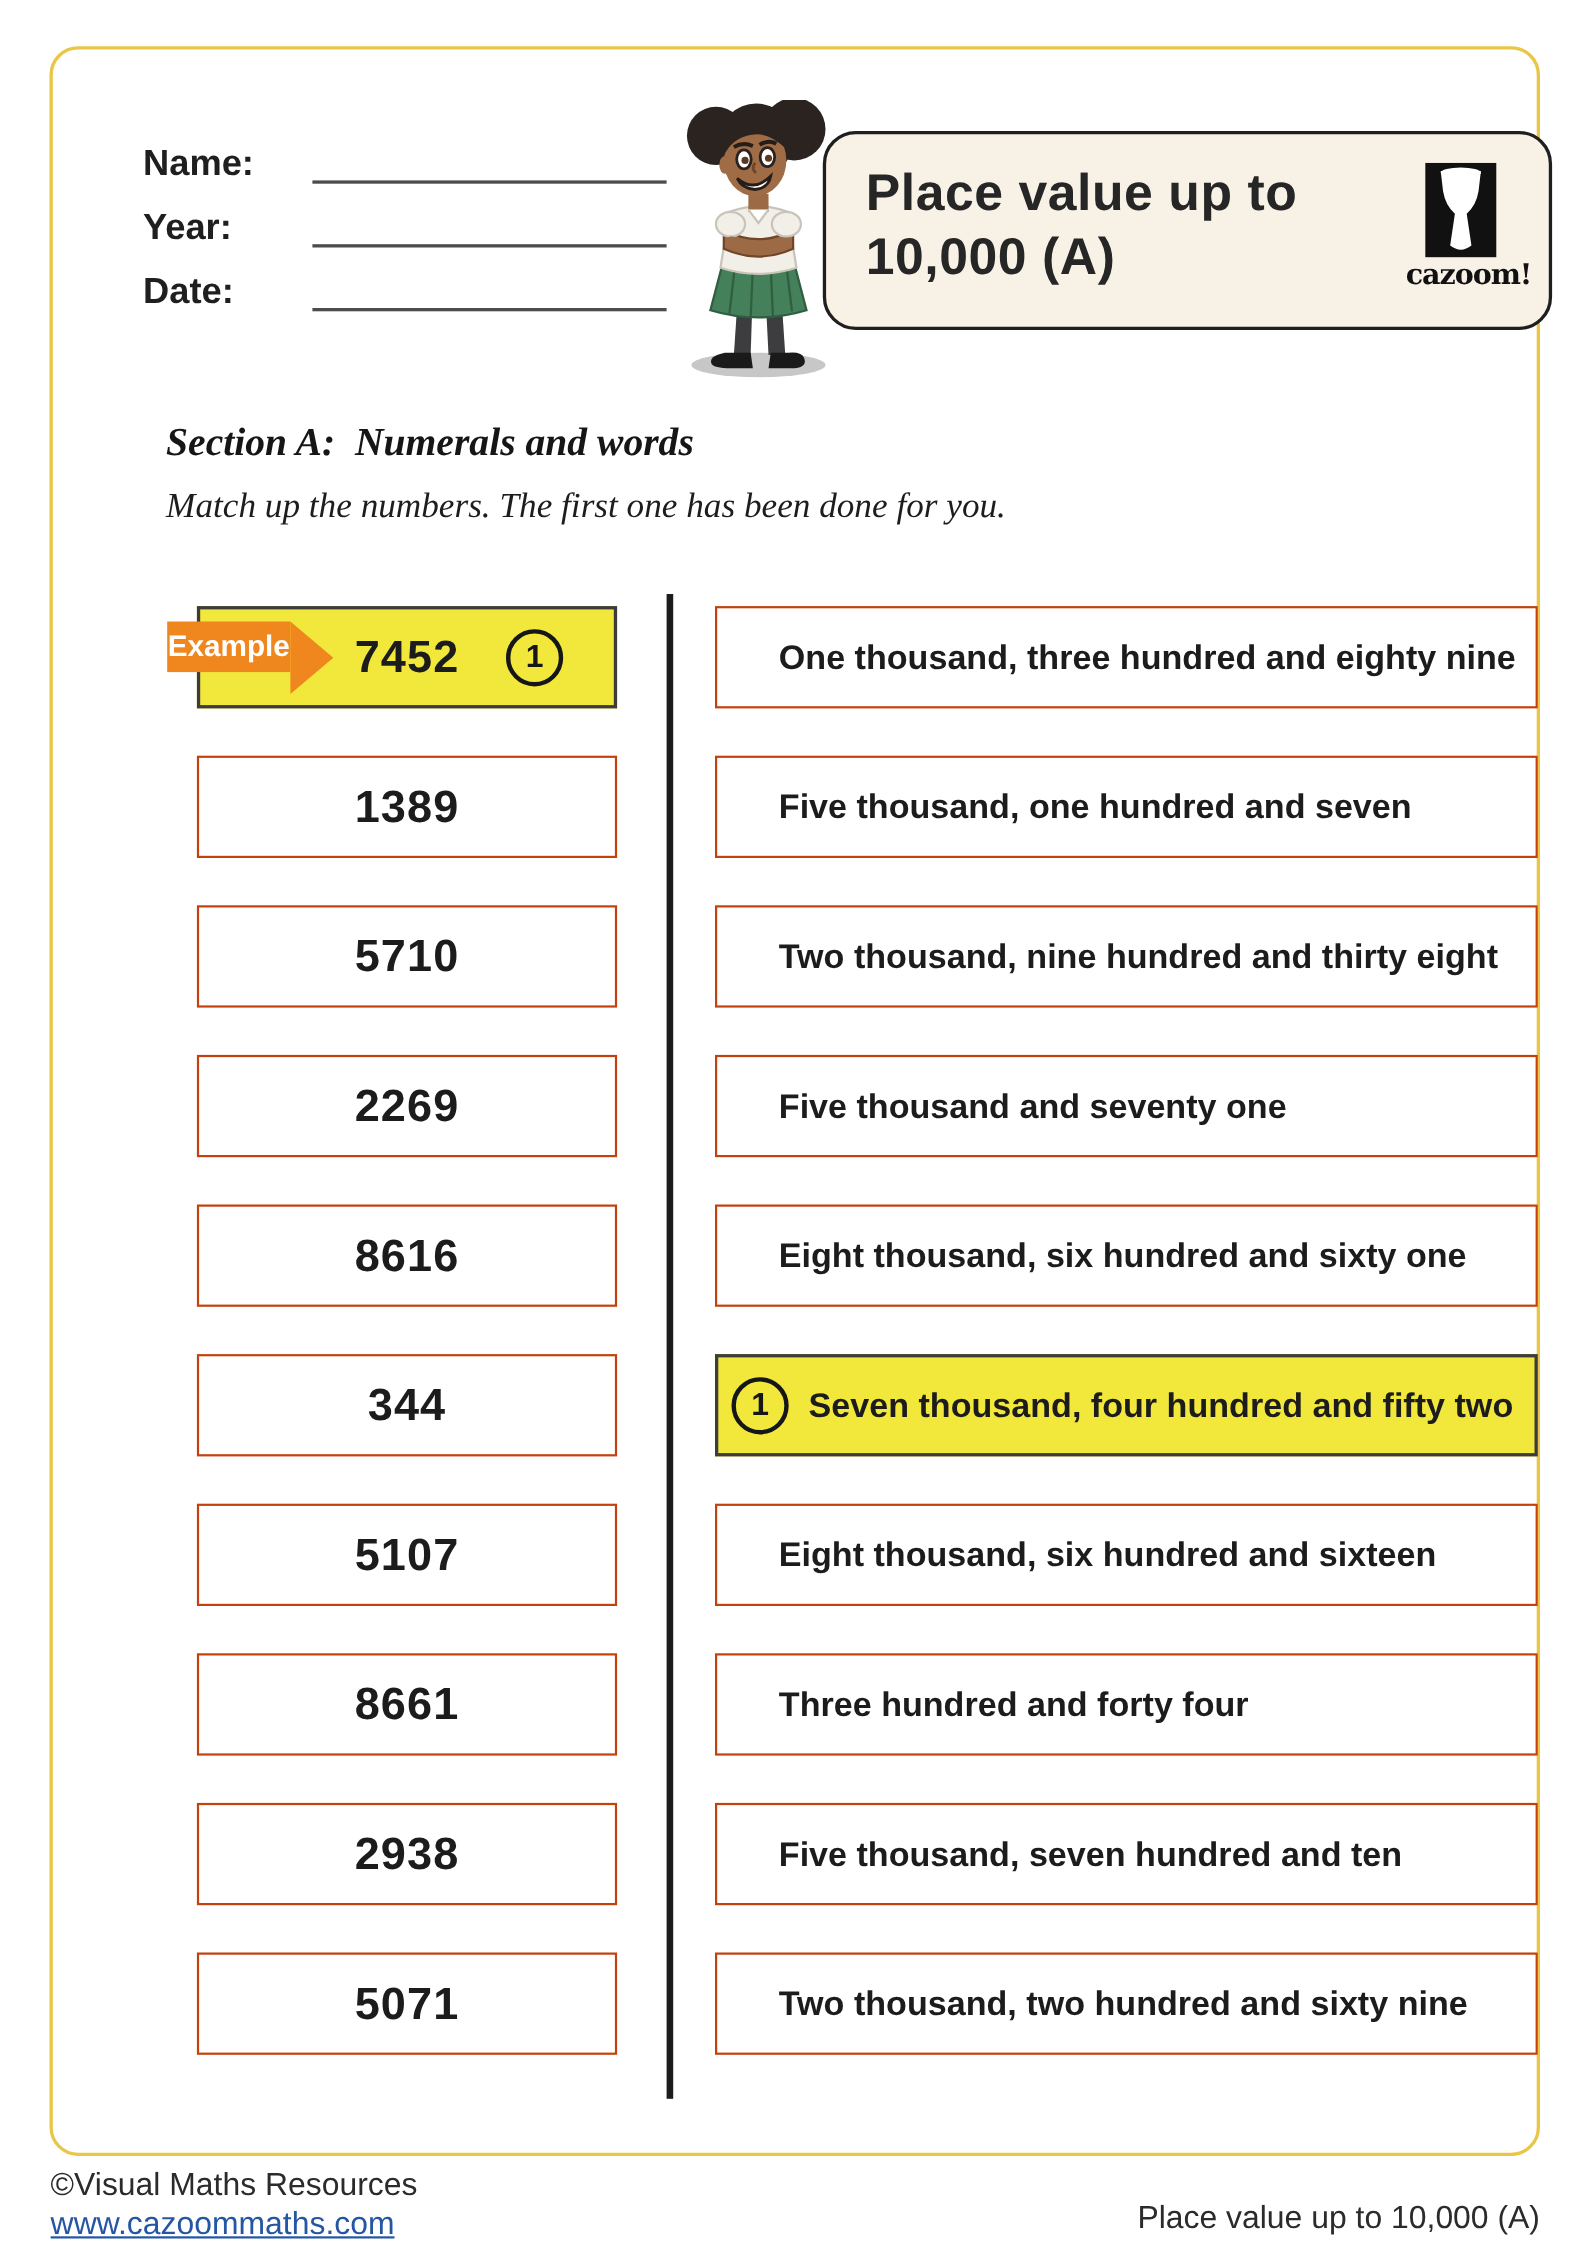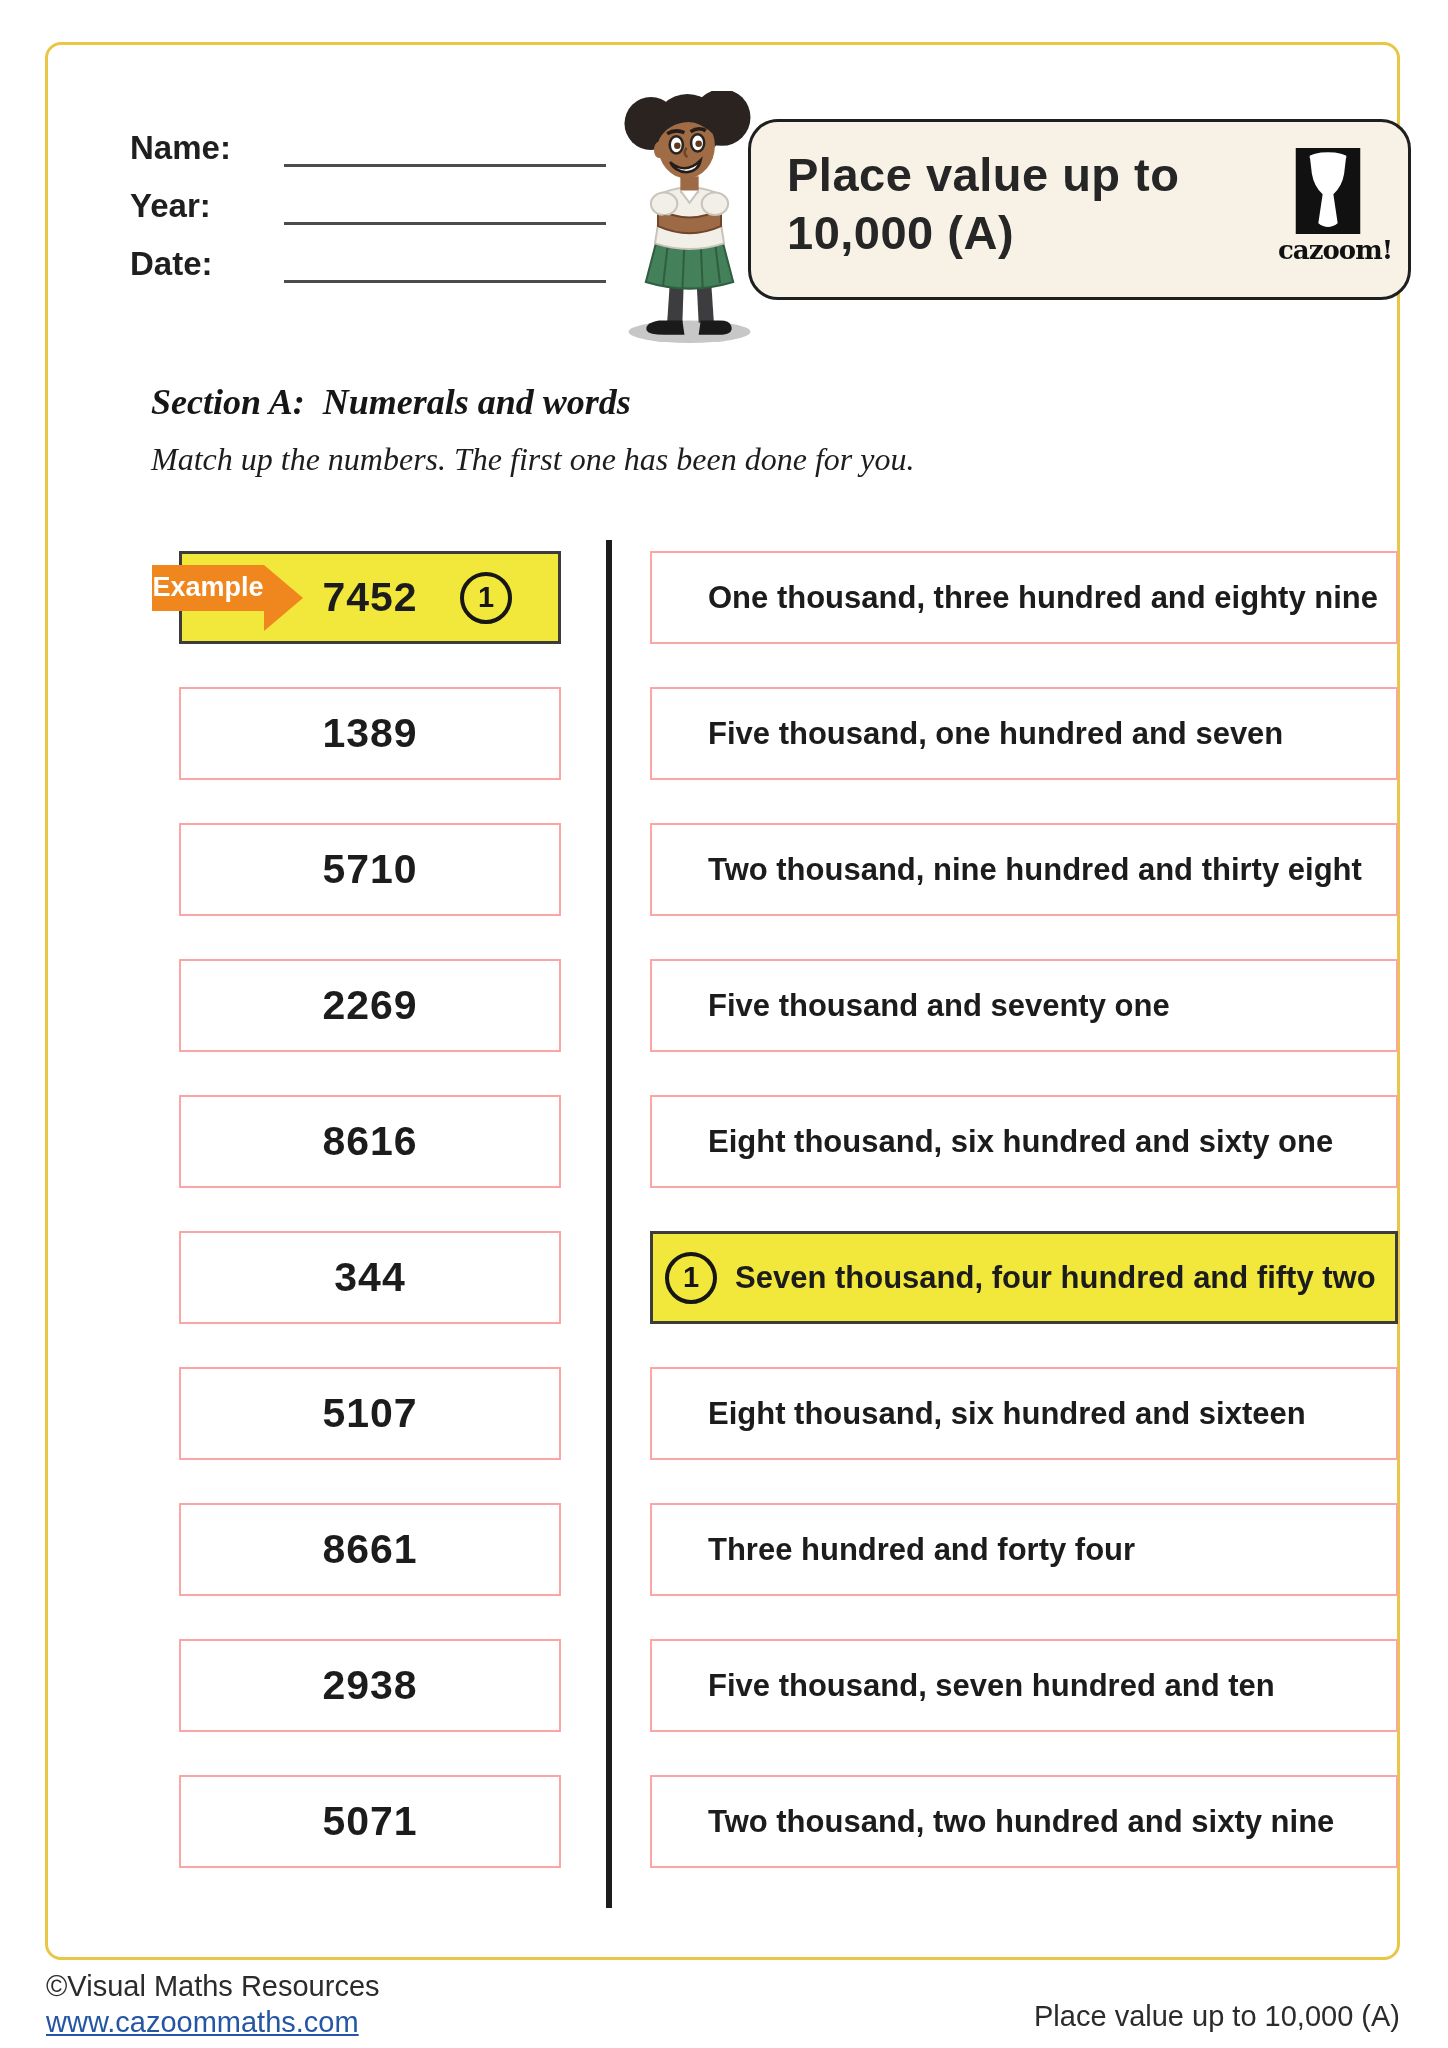--- a/index.html
+++ b/index.html
@@ -1,21 +1,21 @@
 <!DOCTYPE html>
 <html><head>
 <meta charset="utf-8">
 <style>
   * { margin:0; padding:0; box-sizing:border-box; }
   html,body { width:1448px; height:2048px; background:#ffffff; font-family:"Liberation Sans", sans-serif; }
   .page { position:relative; width:1448px; height:2048px; background:#fff; overflow:hidden; }
 
   
   .sheet { position:absolute; left:45px; top:42px; width:1355px; height:1918px;
-           border:3px solid #e9c646; border-radius:16px; background:#fff; }
+           border:3px solid #e9c646; border-radius:26px; background:#fff; }
 
   
   .fields { position:absolute; left:82px; top:84px; }
   .field { display:flex; align-items:flex-end; height:38px; margin-bottom:20px; }
   .flabel { font-size:33px; font-weight:bold; color:#1f1f1f; width:132px; }
   .fline { width:322px; height:34px; border-bottom:3px solid #4c4c4c; margin-left:22px; }
 
   
   .girl { position:absolute; left:552px; top:46px; width:178px; height:254px; }
 
@@ -34,21 +34,21 @@
   .sec-heading { position:absolute; left:103px; top:336px; font-family:"Liberation Serif", serif;
                  font-style:italic; font-weight:bold; font-size:36px; color:#161616; white-space:pre-wrap; }
   .sec-instruction { position:absolute; left:103px; top:396px; font-family:"Liberation Serif", serif;
                      font-style:italic; font-size:32px; color:#1d1d1d; }
 
   
   .divider { position:absolute; left:558px; top:495px; width:6px; height:1368px; background:#1c1c1c; }
   .col-left  { position:absolute; left:131px; top:506px; width:382px; }
   .col-right { position:absolute; left:602px; top:506px; width:748px; }
   .row { position:relative; height:93px; margin-bottom:43px; background:#fff;
-         border:2px solid #fca5a5; display:flex; align-items:center; }
+         border:2px solid #c2410c; display:flex; align-items:center; }
   .lrow { justify-content:center; }
   .num { font-size:41px; font-weight:bold; color:#1c1c1c; letter-spacing:1px; }
   .words { font-size:31px; font-weight:bold; color:#1c1c1c; }
   .rrow { padding-left:56px; }
   .row.hl { background:#f2e83b; border:3px solid #3c3c3c; }
   .rrow.hl { padding-left:12px; }
 
   .badge { width:52px; height:52px; border:4px solid #161616; border-radius:50%;
            display:flex; align-items:center; justify-content:center;
            font-size:29px; font-weight:bold; color:#161616; flex:0 0 auto; }

